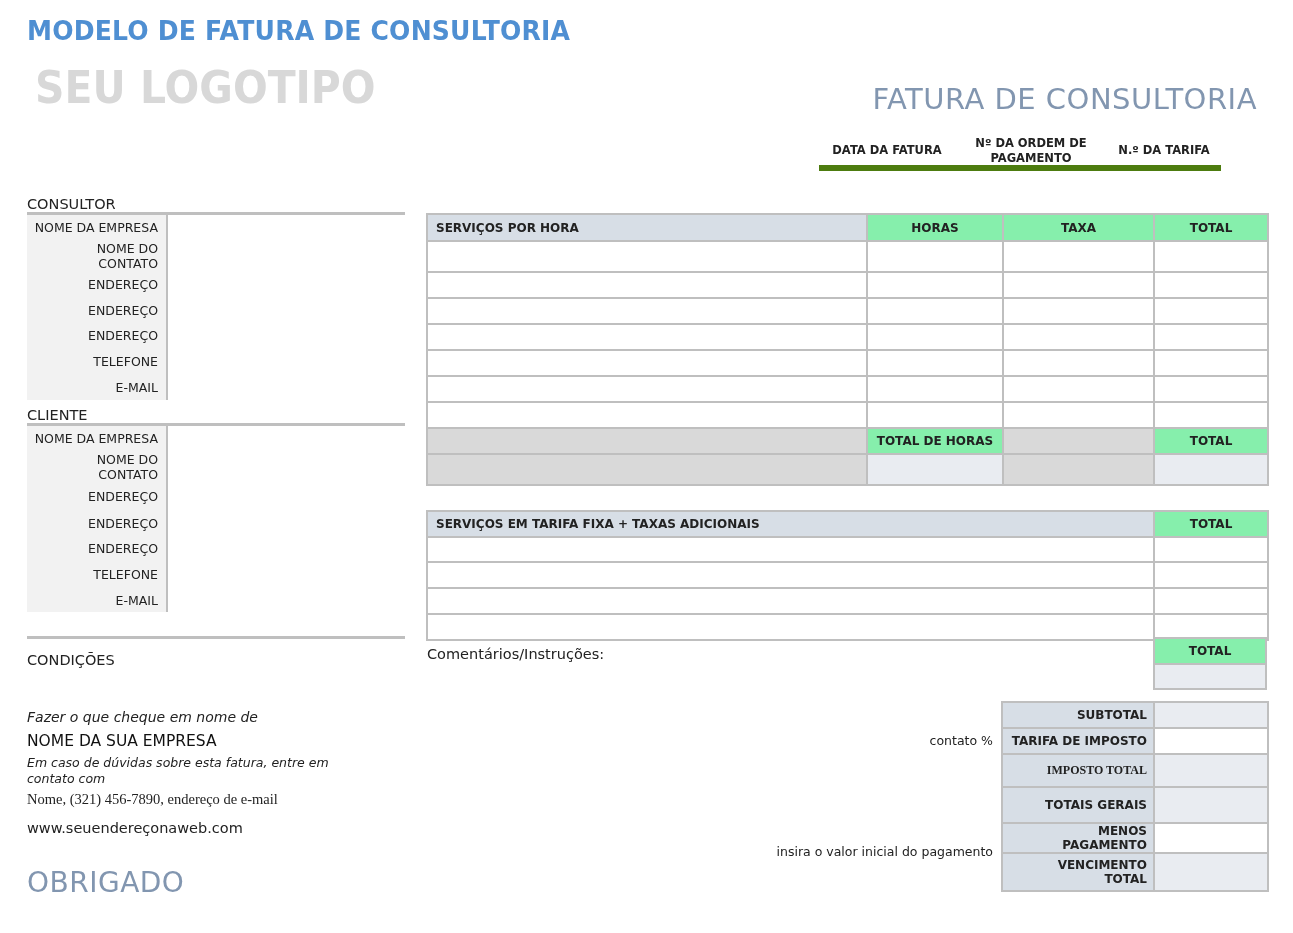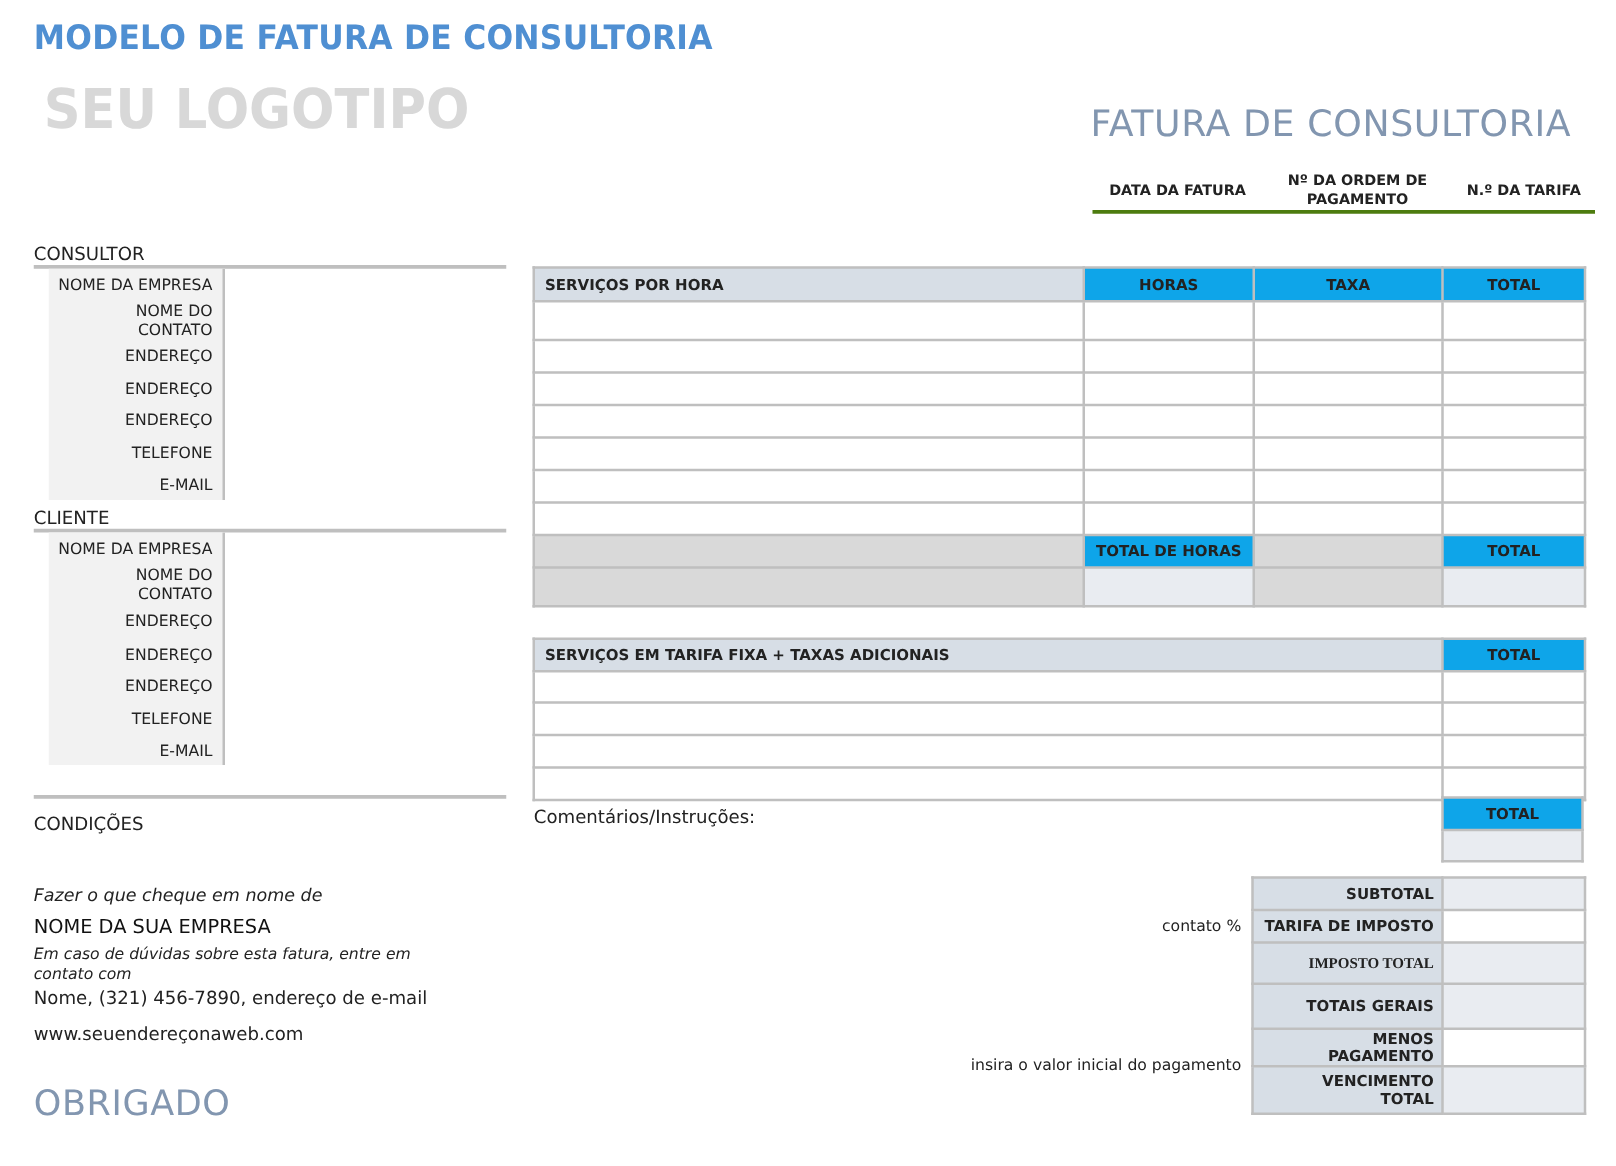--- a/index.html
+++ b/index.html
@@ -4,37 +4,37 @@
   <style>
     * { box-sizing: border-box; margin: 0; padding: 0; }
     html, body { width: 1293px; height: 933px; background: #ffffff; overflow: hidden; }
     body { position: relative; font-family: "DejaVu Sans", sans-serif; color: #222; }
     .abs { position: absolute; }
 
     .page-title { left: 27px; top: 15px; font-size: 27px; font-weight: bold; color: #4f8fd2; letter-spacing: 0.2px; white-space: nowrap; transform: scaleX(0.93); transform-origin: left; }
     .logo { left: 35px; top: 62px; font-size: 44px; font-weight: bold; color: #d8d8d8; white-space: nowrap; transform: scaleX(0.93); transform-origin: left; }
     .invoice-title { right: 36px; top: 82px; font-size: 29px; color: #8296b0; white-space: nowrap; letter-spacing: 0.5px; }
 
-    .meta-header { left: 874px; top: 136px; width: 402px; height: 35px; border-bottom: 3px solid #4d7c0f; display: flex; }
+    .meta-header { left: 819px; top: 136px; width: 402px; height: 35px; border-bottom: 6px solid #4d7c0f; display: flex; }
     .meta-header div { font-size: 11.5px; font-weight: bold; text-align: center; display: flex; align-items: center; justify-content: center; line-height: 15px; color: #222; }
     .meta-col1 { width: 136px; }
     .meta-col2 { width: 152px; }
     .meta-col3 { width: 114px; }
 
     .section-label { font-size: 14.5px; color: #222; white-space: nowrap; }
     .section-line { height: 3px; background: #bfbfbf; }
 
     .info-block { left: 27px; width: 378px; }
-    .info-labels { position: absolute; left: 12px; top: 0; width: 141px; background: #f2f2f2; border-right: 2px solid #bfbfbf; }
+    .info-labels { position: absolute; left: 0; top: 0; width: 141px; background: #f2f2f2; border-right: 2px solid #bfbfbf; }
     .info-row { position: absolute; right: 8px; text-align: right; font-size: 12.5px; color: #222; line-height: 15px; white-space: nowrap; }
 
     table.grid { position: absolute; border-collapse: collapse; table-layout: fixed; }
     table.grid td { border: 2px solid #bfbfbf; font-size: 12px; font-weight: bold; padding: 0 8px; color: #222; }
     .hdr { background: #d7dee6; }
-    .hdr-c { background: #0ea5e9; text-align: center; }
+    .hdr-c { background: #86efac; text-align: center; }
     .gray { background: #d9d9d9; }
     .light { background: #e9ecf1; }
     .white { background: #ffffff; }
 
     .comments { left: 427px; top: 646px; font-size: 14.5px; color: #222; }
     .note { font-size: 12.5px; color: #222; text-align: right; white-space: nowrap; }
 
     table.summary td.lbl { background: #d7dee6; text-align: right; padding-right: 6px; }
 
     .footer-line { left: 27px; white-space: nowrap; color: #222; }
@@ -236,15 +236,15 @@
   </tr>
 </tbody>
   </table>
 
 <div class="abs note" style="right:300px; top:733px;">contato %</div>
 <div class="abs note" style="right:300px; top:844px;">insira o valor inicial do pagamento</div>
 
 <div class="abs footer-line f-italic" style="top:709px;">Fazer o que cheque em nome de</div>
 <div class="abs footer-line f-company" style="top:732px;">NOME DA SUA EMPRESA</div>
 <div class="abs footer-line f-italic-sm" style="top:755px;">Em caso de dúvidas sobre esta fatura, entre em contato com</div>
-<div class="abs footer-line f-normal" style="top:791px;">Nome, (321) 456-7890, endereço de e-mail</div>
+<div class="abs footer-line f-normal" style="top:791px;font-family:Liberation Serif, serif;">Nome, (321) 456-7890, endereço de e-mail</div>
 <div class="abs footer-line f-normal" style="top:820px;">www.seuendereçonaweb.com</div>
 <div class="abs thanks">OBRIGADO</div>
 
 </body></html>

